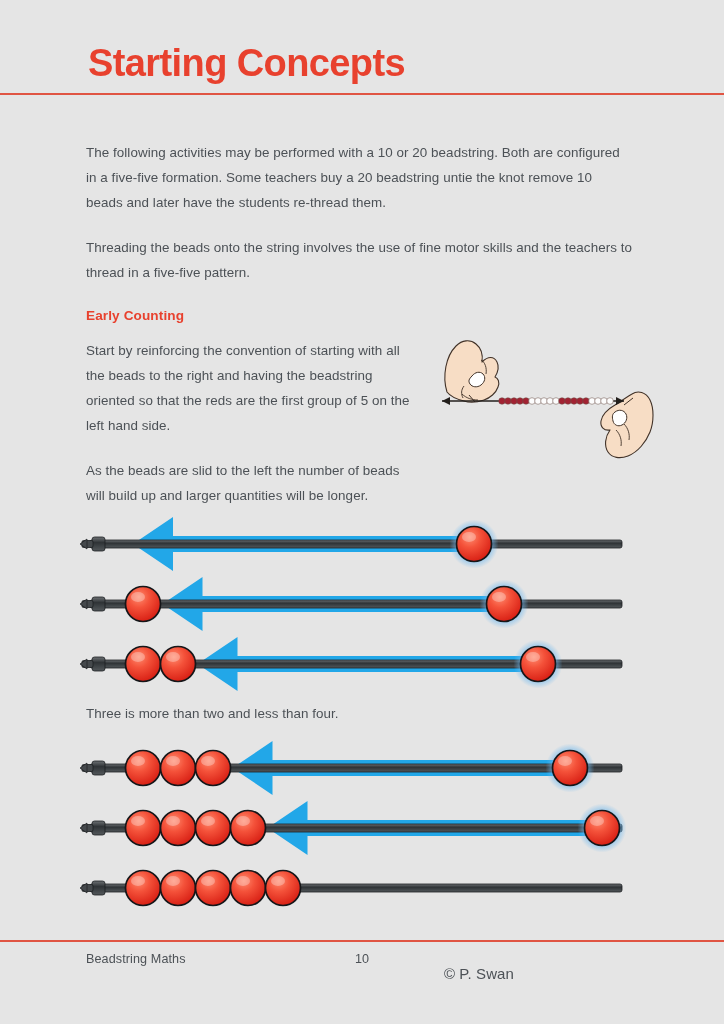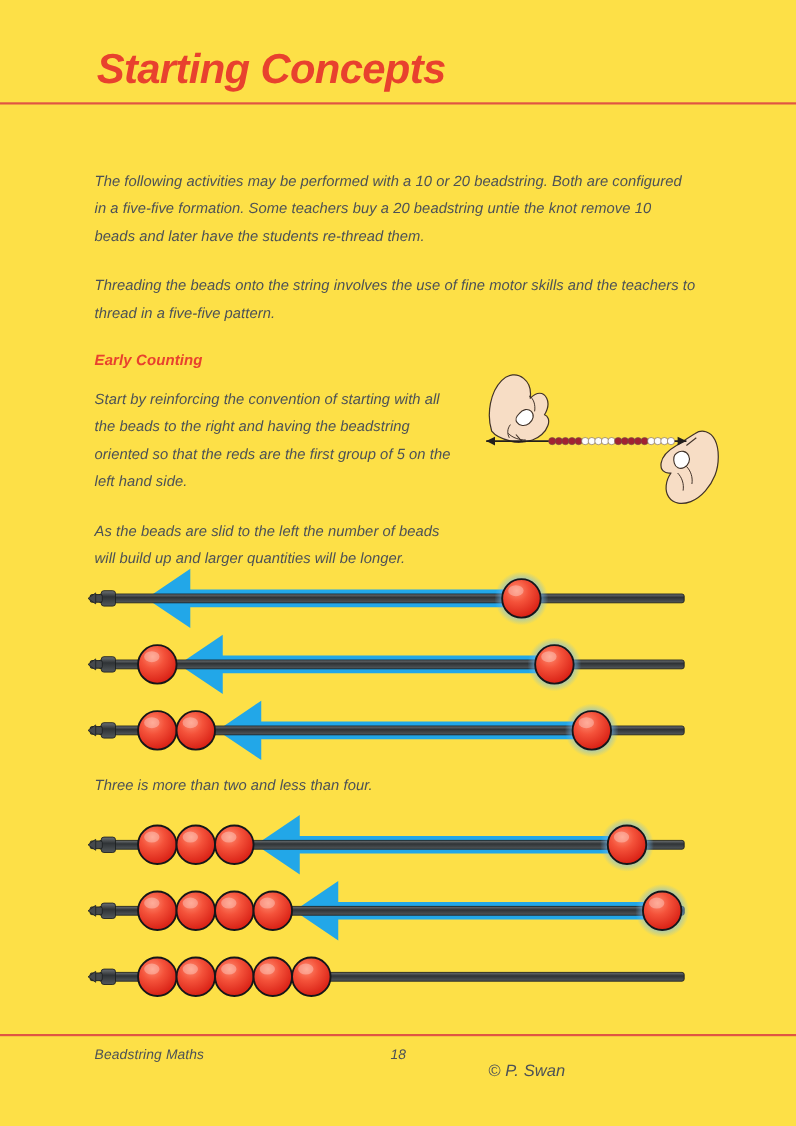--- a/index.html
+++ b/index.html
@@ -14,22 +14,21 @@
     position: relative;
     overflow: hidden;
     font-family: "Liberation Sans", sans-serif;
     color: #4a4f54;
     -webkit-font-smoothing: antialiased;
   }
 
   .page {
     position: absolute;
     inset: 0;
-    background: #fde047;
-    font-style: italic;
+    background: #e5e5e5;
   }
 
   
   .page-title {
     position: absolute;
     left: 88px;
     top: 44px;
     font-size: 38px;
     font-weight: bold;
     letter-spacing: -0.6px;
@@ -43,21 +42,21 @@
     top: 93px;
     width: 724px;
     height: 2px;
     background: #e05543;
   }
 
   
   .content {
     position: absolute;
     left: 86px;
-    top: 152px;
+    top: 140px;
     width: 546px;
   }
   p.para {
     margin: 0 0 20px 0;
     font-size: 13.4px;
     line-height: 25px;
     color: #4c5156;
     letter-spacing: 0.06px;
   }
   p.para.narrow { width: 330px; }
@@ -441,17 +440,17 @@
           <ellipse cx="243" cy="23" rx="7" ry="5" fill="#ffffff" opacity="0.30"></ellipse>
           <circle cx="283" cy="30" r="17.5" fill="url(#bg5)" stroke="#151619" stroke-width="1.7"></circle>
           <ellipse cx="278" cy="23" rx="7" ry="5" fill="#ffffff" opacity="0.30"></ellipse>
         </svg>
       </div>
     </div>
 
   <div class="footer-rule"></div>
   <div class="footer">
     <span class="footer-left">Beadstring Maths</span>
-    <span class="footer-center">18</span>
+    <span class="footer-center">10</span>
     <span class="footer-right">© P. Swan</span>
   </div>
 
 </div>
 
 </body></html>

